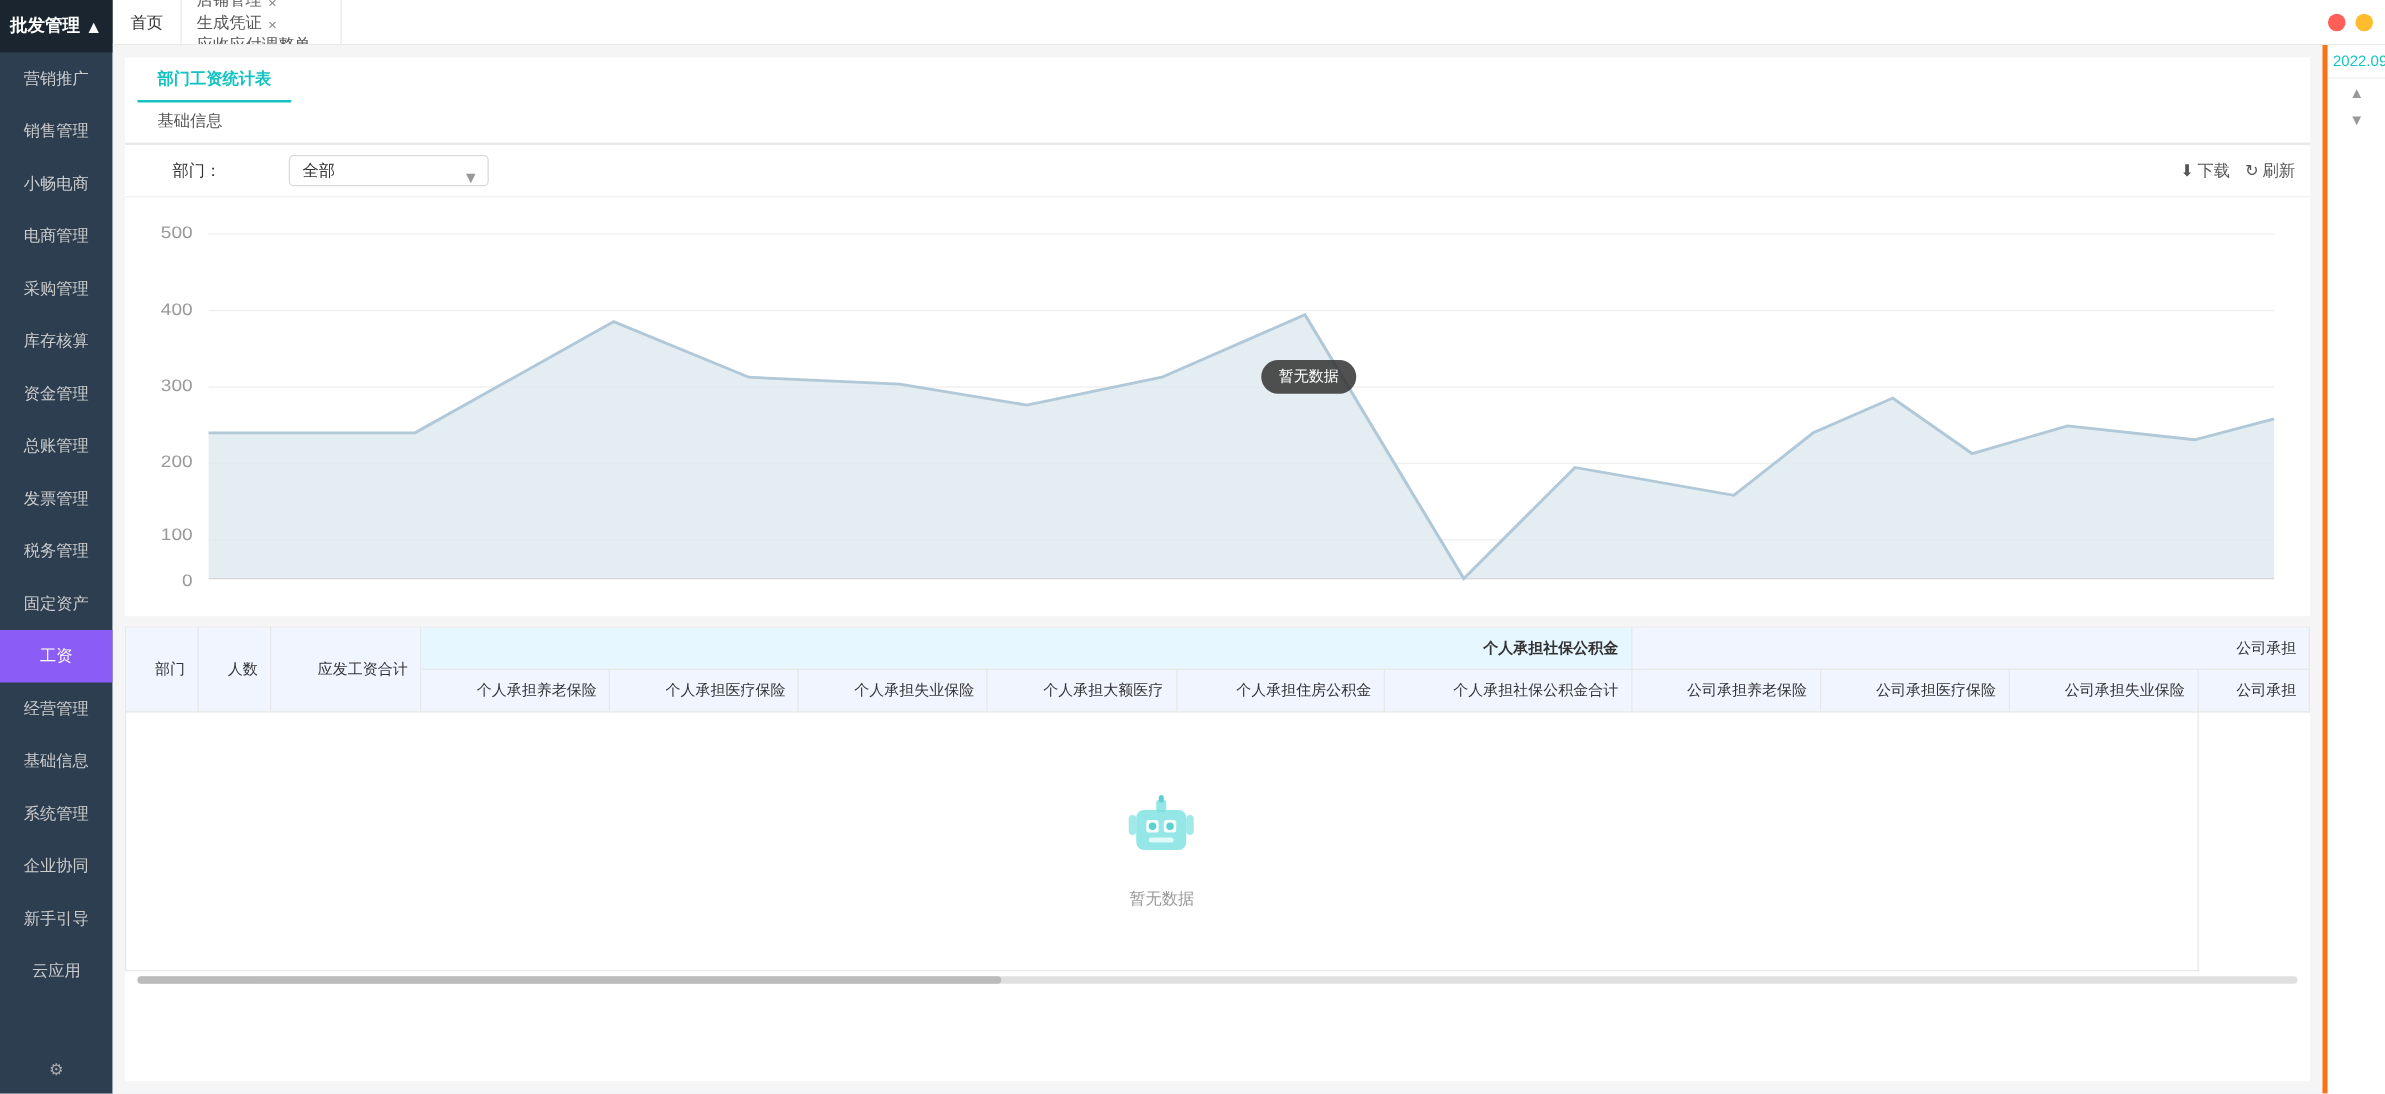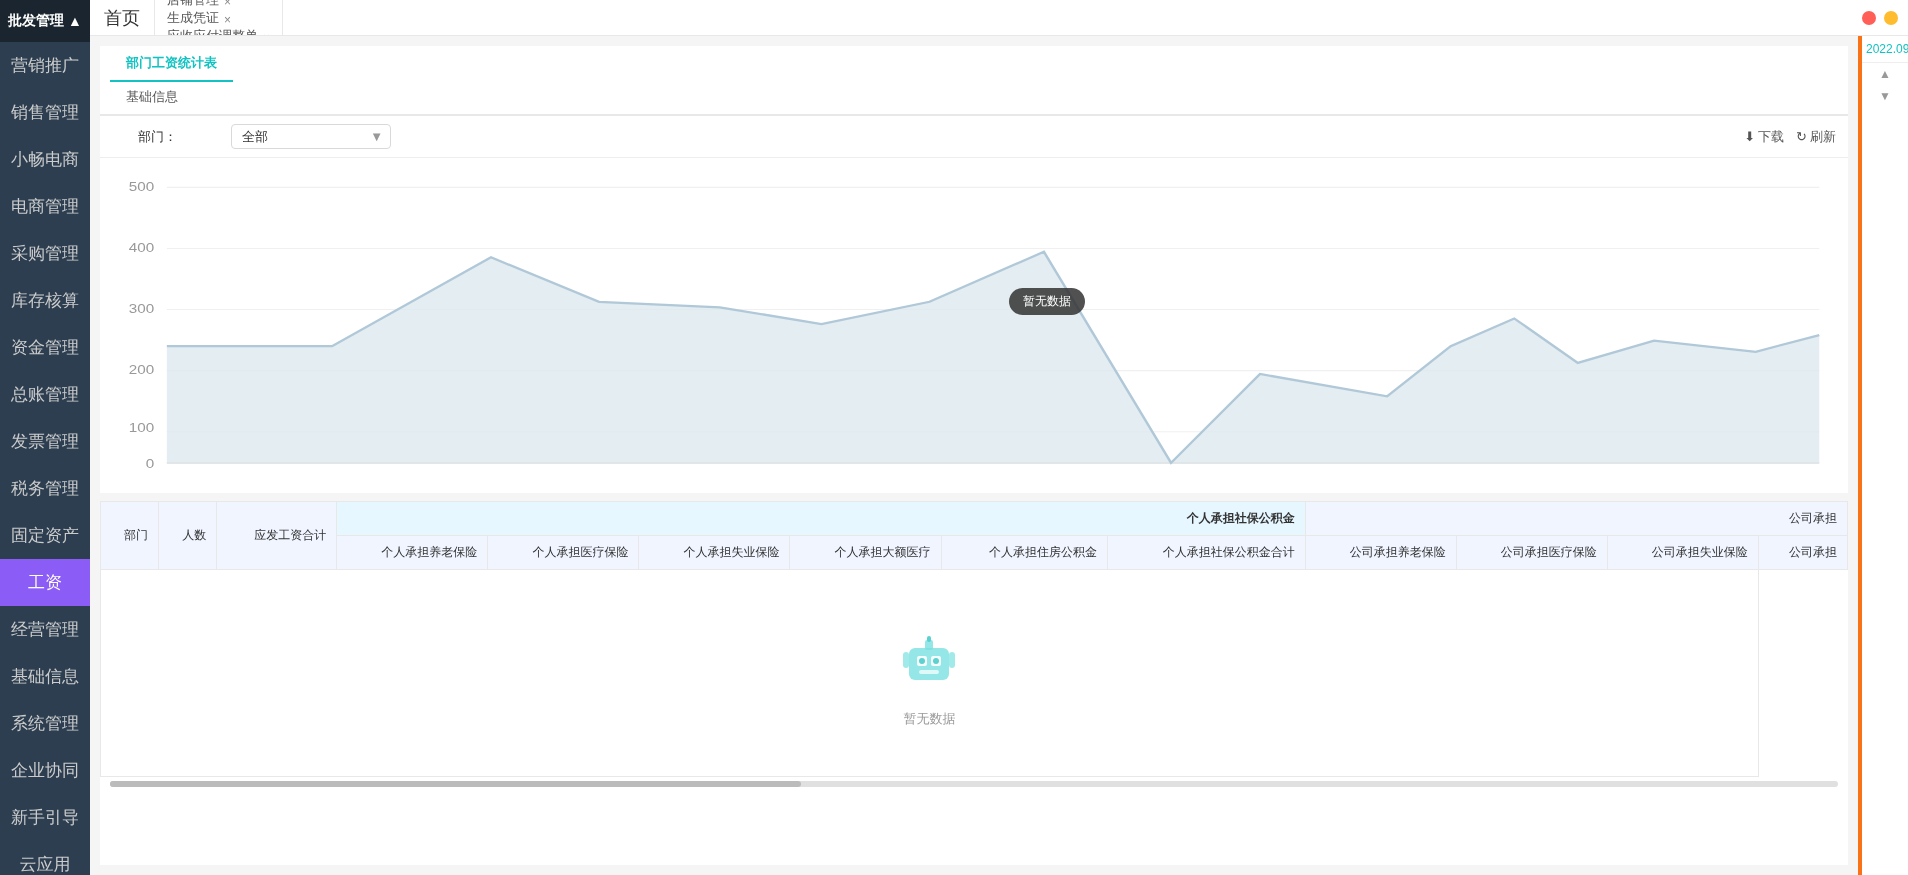--- a/index.html
+++ b/index.html
@@ -24,21 +24,21 @@
       display: flex;
       align-items: center;
       justify-content: center;
       gap: 4px;
     }
     .sidebar-item {
       color: #ccc;
       text-align: center;
       padding: 12px 5px;
       cursor: pointer;
-      font-size: 17px;
+      font-size: 13px;
       transition: background 0.2s;
     }
     .sidebar-item.active { background: #8b5cf6; color: #fff; }
     .sidebar-footer {
       margin-top: auto;
       padding: 12px 5px;
       text-align: center;
       color: #aaa;
       cursor: pointer;
     }
@@ -57,21 +57,21 @@
       align-items: center;
       background: #fff;
       border-bottom: 1px solid #e8e8e8;
       height: 36px;
       flex-shrink: 0;
       overflow-x: auto;
     }
     .tab-bar-home {
       padding: 0 14px;
       color: #333;
-      font-size: 18px;
+      font-size: 13px;
       height: 100%;
       display: flex;
       align-items: center;
       border-right: 1px solid #e8e8e8;
       cursor: pointer;
     }
     .tab {
       display: flex;
       align-items: flex-end;
       padding: 0 12px;
@@ -160,21 +160,21 @@
       gap: 10px;
     }
     .toolbar-label {
       font-size: 13px;
       color: #333;
       margin-left: 26px;
     }
     .select-wrapper {
       position: relative;
       display: inline-flex;
-      align-items: center;
+      align-items: flex-end;
       padding-left: 44px;
     }
     .dept-select {
       appearance: none;
       border: 1px solid #d9d9d9;
       border-radius: 4px;
       padding: 4px 28px 4px 10px;
       font-size: 13px;
       color: #333;
       background: #fff;

